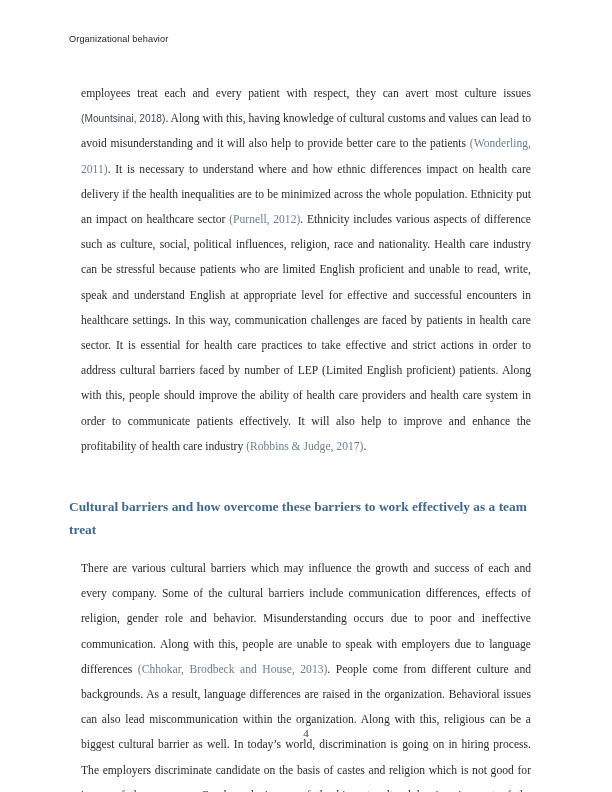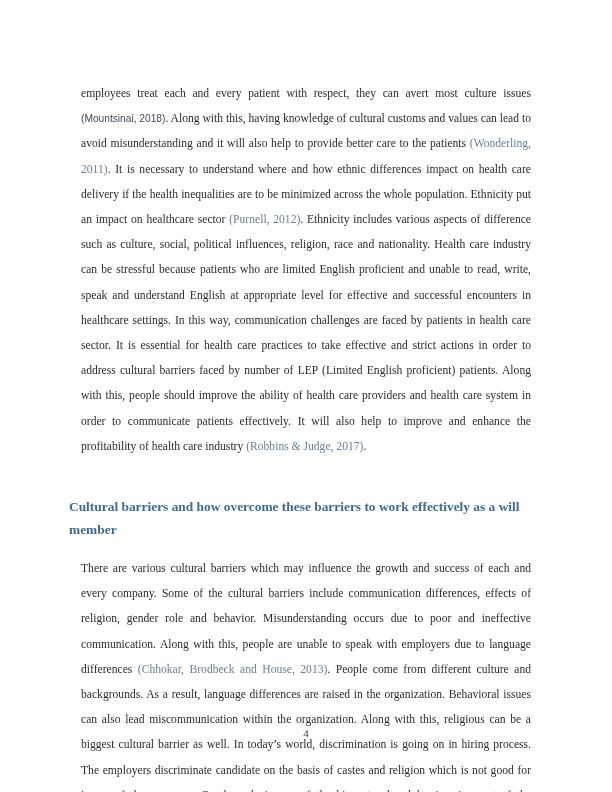--- a/index.html
+++ b/index.html
@@ -90,28 +90,29 @@
     font-family: "Liberation Serif", "DejaVu Serif", serif;
     font-size: 11px;
     color: #3a3a3a;
   }
 </style>
 </head>
 <body>
 
 <div class="page">
 
+  <div class="running-header">Organizational behavior</div>
 
   <div class="content">
 
     <p class="body-par"><span>employees treat each and every patient with respect, they can avert most culture issues </span><span class="cite-sans">(Mountsinai, 2018)</span><span>. Along with this, having knowledge of cultural customs and values can lead to avoid misunderstanding and it will also help to provide better care to the patients </span><span class="cite">(Wonderling, 2011)</span><span>. It is necessary to understand where and how ethnic differences impact on health care delivery if the health inequalities are to be minimized across the whole population. Ethnicity put an impact on healthcare sector </span><span class="cite">(Purnell, 2012)</span><span>. Ethnicity includes various aspects of difference such as culture, social, political influences, religion, race and nationality. Health care industry can be stressful because patients who are limited English proficient and unable to read, write, speak and understand English at appropriate level for effective and successful encounters in healthcare settings. In this way, communication challenges are faced by patients in health care sector. It is essential for health care practices to take effective and strict actions in order to address cultural barriers faced by number of LEP (Limited English proficient) patients. Along with this, people should improve the ability of health care providers and health care system in order to communicate patients effectively. It will also help to improve and enhance the profitability of health care industry </span><span class="cite">(Robbins &amp; Judge, 2017)</span><span>.</span></p>
 
     <div class="gap-before-heading"></div>
 
-    <h2 class="section-heading">Cultural barriers and how overcome these barriers to work effectively as a will member</h2>
+    <h2 class="section-heading">Cultural barriers and how overcome these barriers to work effectively as a team treat</h2>
 
     <div class="gap-after-heading"></div>
 
     <p class="body-par"><span>There are various cultural barriers which may influence the growth and success of each and every company. Some of the cultural barriers include communication differences, effects of religion, gender role and behavior. Misunderstanding occurs due to poor and ineffective communication. Along with this, people are unable to speak with employers due to language differences </span><span class="cite">(Chhokar, Brodbeck and House, 2013)</span><span>. People come from different culture and backgrounds. As a result, language differences are raised in the organization. Behavioral issues can also lead miscommunication within the organization. Along with this, religious can be a biggest cultural barrier as well. In today’s world, discrimination is going on in hiring process. The employers discriminate candidate on the basis of castes and religion which is not good for image of the company. Gender role is one of the biggest cultural barriers in most of the companies. Some organizations consider women’s for specific tasks and duties in the workplace. As a result, it is difficult for men to work under a female boss </span><span class="cite-dark">(McDermott and O’dell, 2001)</span><span>.</span></p>
 
   </div>
 
   <div class="page-number">4</div>
 
 </div>

